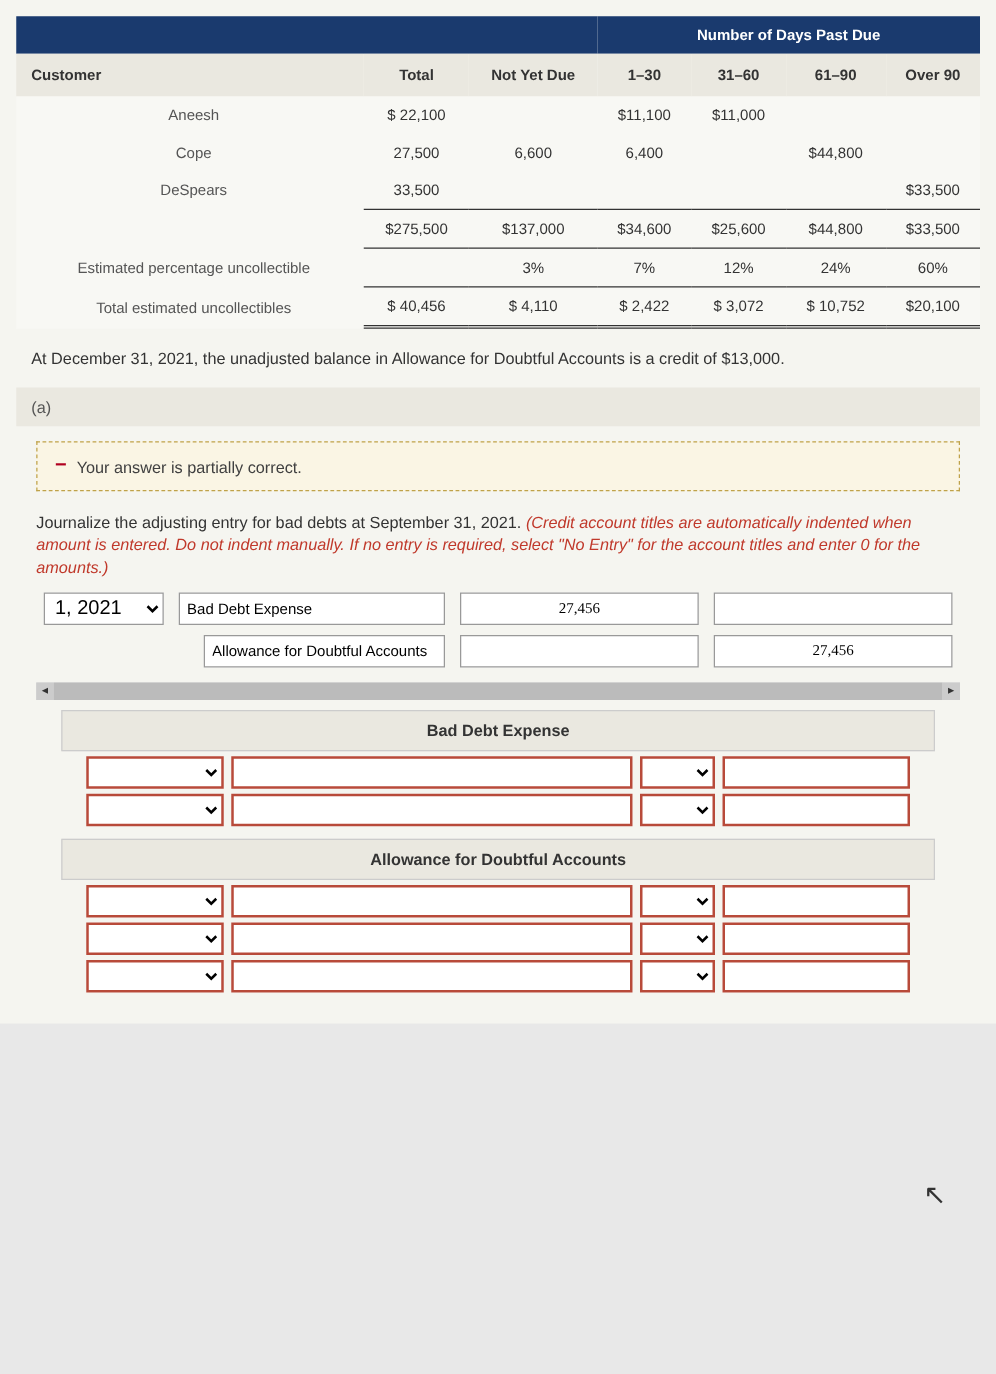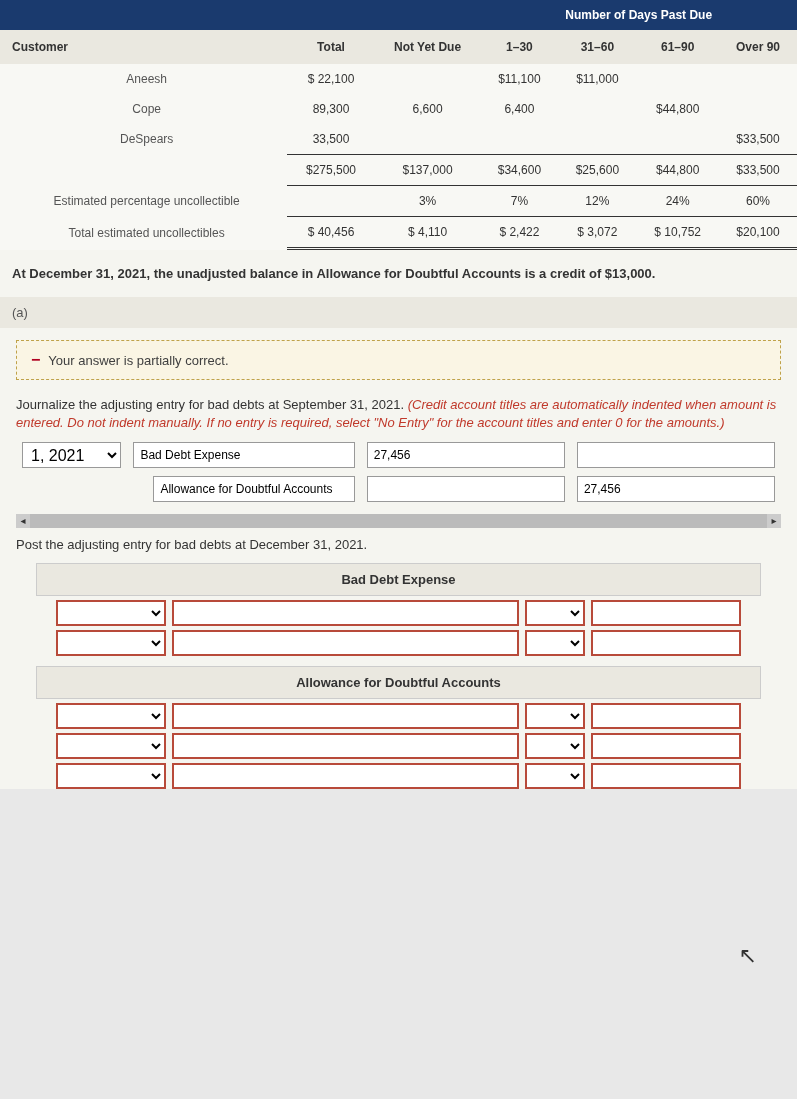--- a/index.html
+++ b/index.html
@@ -1,44 +1,44 @@
 <!DOCTYPE html>
 <html><head>
 <meta charset="utf-8">
 <style>
   * { box-sizing: border-box; margin: 0; padding: 0; }
   body { font-family: Arial, sans-serif; background: #e8e8e8; color: #333; font-size: 13px; width: 797px; }
-  .container { background: #f5f5f0; padding: 0; }
+  .container { background: #f5f5f0; padding: 13px; }
   
   .aging-table { width: 100%; border-collapse: collapse; background: #f8f8f4; }
   .aging-table th, .aging-table td { padding: 8px 6px; text-align: center; font-size: 12px; }
   .header-band { background: #1a3a6e; color: #fff; font-weight: bold; padding: 6px; text-align: center; }
   .col-headers th { background: #eae8e0; font-weight: bold; padding: 10px 4px; }
   .row-label { text-align: left !important; padding-left: 12px !important; background: #eae8e0; }
   .cust-cell { text-align: center; padding-left: 12px !important; color: #555; }
   .double-line { border-bottom: 3px double #333; border-top:1px solid #333;}
   .single-top { border-top:1px solid #333;}
   
-  .narrative { padding: 16px 12px; color: #333; font-size: 13px; font-weight: bold; }
+  .narrative { padding: 16px 12px; color: #333; font-size: 13px; }
   .part-label { background: #eae8e0; padding: 8px 12px; font-weight: normal; color:#555;}
   
   .inner-box { margin: 12px 16px; }
   .feedback { border: 1px dashed #bfa24a; background: #faf5e4; padding: 10px 14px; margin: 10px 0 16px 0; display:flex; align-items:center; gap:8px;}
   .feedback .dash { color:#b00020; font-weight:bold; font-size:16px;}
   .feedback .msg { color:#404040; }
   
   .instr { color:#333; margin: 8px 0 4px 0; line-height:1.4;}
   .instr .red { color:#c0392b; font-style: italic; }
   
   .je-table { width:100%; border-collapse: collapse; margin-top:6px;}
   .je-table th { background:#d8d5ca; padding:8px; font-weight:bold; text-align:center; border:1px solid #ccc;}
   .je-input { width: 100%; padding: 4px 6px; border:1px solid #999; background:#fff; font-size:12px; height:26px;}
   .je-select { width: 100%; padding: 2px 4px; border:1px solid #999; background:#fff; font-size:16px; height:26px;}
   .je-table td { padding: 4px 6px; }
-  .num-input { text-align:left;}
+  .num-input { text-align:center;font-family:Liberation Serif, serif;}
   .indent-input { margin-left: 20px;}
   
   .scroll-track { background:#ddd; height:14px; position:relative; margin:8px 0;}
   .scroll-thumb { background:#bbb; height:14px; position:absolute; }
   .scroll-btn { position:absolute; width:14px; height:14px; background:#ccc; font-size:10px; line-height:14px; text-align:center;}
   
   .post-header { text-align:center; font-weight:bold; padding:8px; background:#eae8e0; border:1px solid #ccc;}
   .t-row { display:flex; margin:4px 0; gap:6px; padding: 0 20px;}
   .t-sel { width:110px; border:2px solid #b84a3a; background:#fff; height:26px;}
   .t-txt { flex:1; border:2px solid #b84a3a; background:#fff; height:26px;}
@@ -71,21 +71,21 @@
           <td class="cust-cell">Aneesh</td>
           <td>$ 22,100</td>
           <td></td>
           <td>$11,100</td>
           <td>$11,000</td>
           <td></td>
           <td></td>
         </tr>
     <tr>
           <td class="cust-cell">Cope</td>
-          <td>89,300</td>
+          <td>27,500</td>
           <td>6,600</td>
           <td>6,400</td>
           <td></td>
           <td>$44,800</td>
           <td></td>
         </tr>
     <tr>
           <td class="cust-cell">DeSpears</td>
           <td>33,500</td>
           <td></td>
@@ -154,21 +154,20 @@
       </tr>
     </tbody>
       </table>
 
     <div class="scroll-track">
       <div class="scroll-btn" style="left:0">◂</div>
       <div class="scroll-thumb" style="left:14px; right:14px;"></div>
       <div class="scroll-btn" style="right:0">▸</div>
     </div>
 
-    <p class="instr">Post the adjusting entry for bad debts at December 31, 2021.</p>
 
     <div style="margin:8px 20px;">
       <div class="post-header">Bad Debt Expense</div>
       <div class="t-row">
         <select class="t-sel"></select>
         <input class="t-txt" style="">
         <select class="t-sel2"></select>
         <input class="t-txt2" style="">
       </div>
       <div class="t-row">

